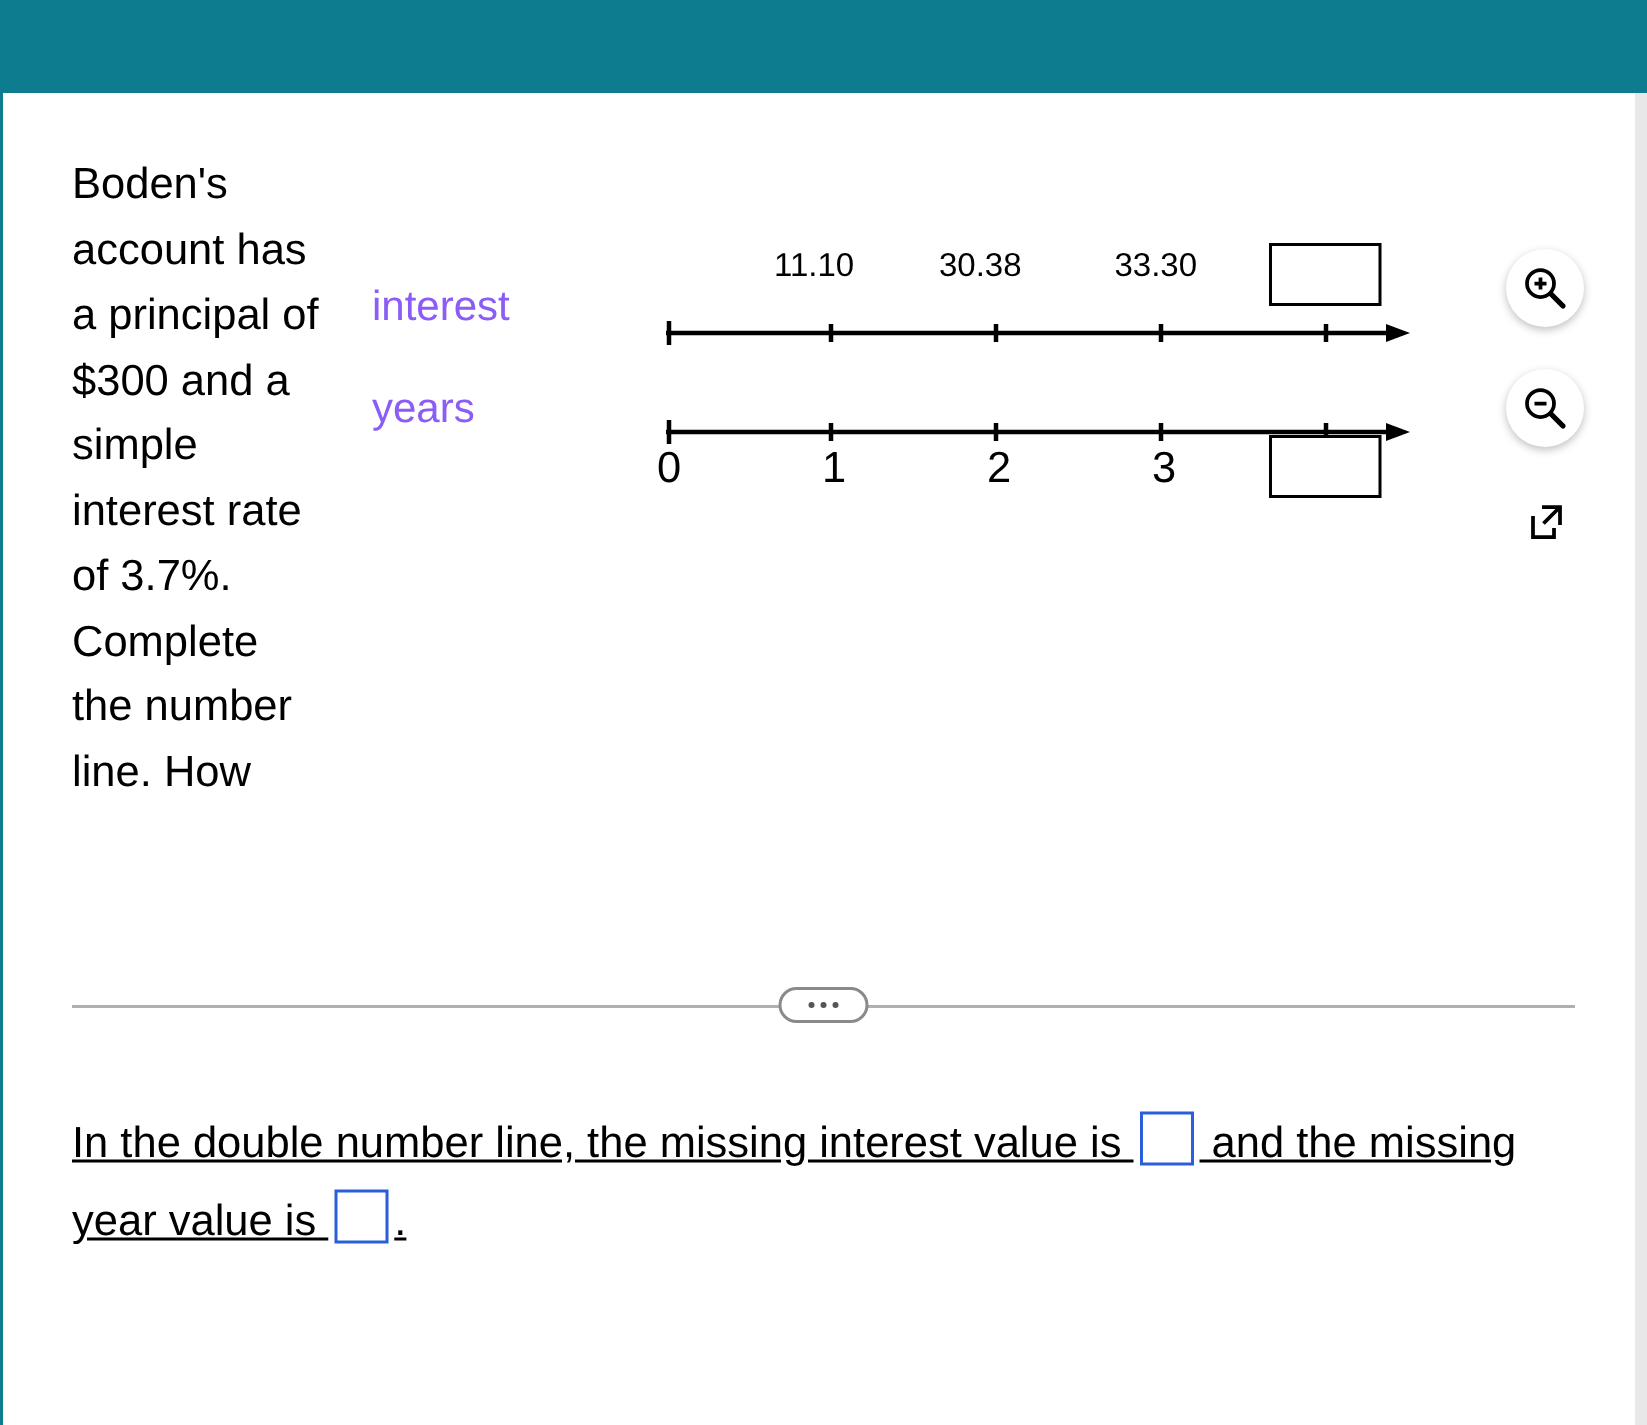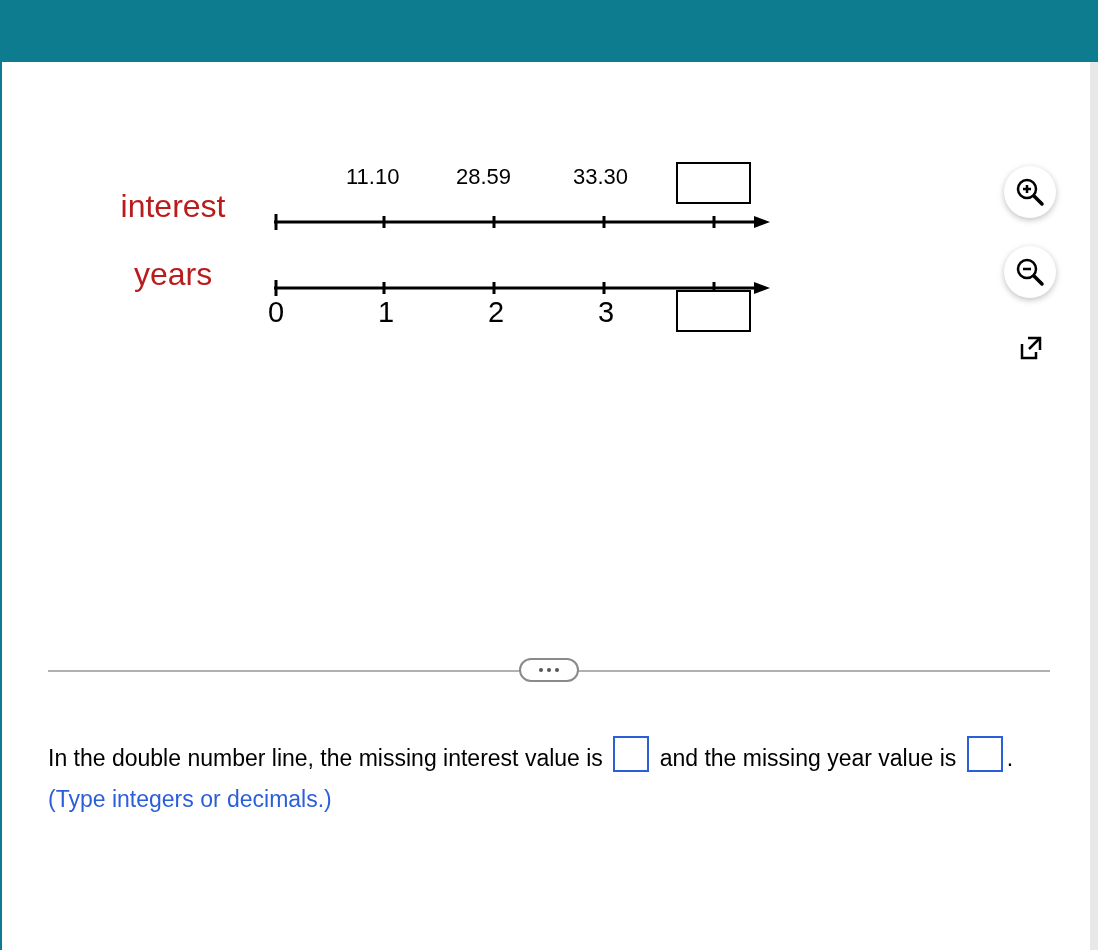--- a/index.html
+++ b/index.html
@@ -51,23 +51,23 @@
   }
   .num-line {
     position: absolute;
     left: 30px;
   }
   .nl-interest { top: 52px; }
   .nl-years { top: 170px; }
   .nl-label {
     position: absolute;
     left: 0;
-    text-align: center;
-    font-size: 32px;
-    color: #b91c1c;
+    text-align: left;
+    font-size: 28px;
+    color: #8b5cf6;
   }
   .nl-interest .nl-label { width: 190px; top: 34px; }
   .nl-years .nl-label { width: 190px; top: -16px; }
   .nl-svg {
     position: absolute;
     left: 196px;
     top: 60px;
   }
   .nl-years .nl-svg { top: 8px; }
   .nl-topvals {
@@ -141,23 +141,24 @@
     gap: 4px;
     cursor: pointer;
   }
   .divider-pill span {
     width: 4px; height: 4px;
     background: #555;
     border-radius: 50%;
   }
   .answer-area {
     padding: 50px 40px 0 46px;
-    font-size: 23px;
+    font-size: 29px;
     line-height: 1.8;
     color: #000;
+    text-decoration: underline;
   }
   .answer-input {
     display: inline-block;
     width: 36px;
     height: 36px;
     border: 2.5px solid #2b5fd9;
     vertical-align: -6px;
     margin: 0 4px;
   }
   .hint {
@@ -166,36 +167,37 @@
 </style>
 </head>
 <body>
 
 <div class="header-bar"></div>
 <div class="right-scroll-track"></div>
 
 <div class="content-wrap">
 
   <div class="main-flex">
+    <div class="q-text">Boden's account has a principal of $300 and a simple interest rate of 3.7%. Complete the number line. How</div>
 
     <div class="figure-area">
 
       <div class="num-line nl-interest">
         <div class="nl-label">interest</div>
         <svg class="nl-svg" width="500" height="20">
           <line x1="0" y1="8" x2="480" y2="8" stroke="#000" stroke-width="3"></line>
           <polygon points="480,2 496,8 480,14" fill="#000"></polygon>
           <line x1="2" y1="0" x2="2" y2="16" stroke="#000" stroke-width="3"></line>
           <line x1="110" y1="2" x2="110" y2="14" stroke="#000" stroke-width="3"></line>
           <line x1="220" y1="2" x2="220" y2="14" stroke="#000" stroke-width="3"></line>
           <line x1="330" y1="2" x2="330" y2="14" stroke="#000" stroke-width="3"></line>
           <line x1="440" y1="2" x2="440" y2="14" stroke="#000" stroke-width="3"></line>
         </svg>
         <div class="nl-topvals" style="left:268px">11.10</div>
-        <div class="nl-topvals" style="left:378px">28.59</div>
+        <div class="nl-topvals" style="left:378px">30.38</div>
         <div class="nl-topvals" style="left:495px">33.30</div>
         <div class="nl-input-box" style="left:598px; top:8px"></div>
       </div>
 
       <div class="num-line nl-years">
         <div class="nl-label">years</div>
         <svg class="nl-svg" width="500" height="20">
           <line x1="0" y1="8" x2="480" y2="8" stroke="#000" stroke-width="3"></line>
           <polygon points="480,2 496,8 480,14" fill="#000"></polygon>
           <line x1="2" y1="0" x2="2" y2="16" stroke="#000" stroke-width="3"></line>
@@ -244,16 +246,15 @@
     <div class="divider-pill">
       <span></span>
       <span></span>
       <span></span>
     </div>
   </div>
 
   <div class="answer-area">
     <span>In the double number line, the missing interest value is </span><span class="answer-input"></span><span> and the missing year value is </span><span class="answer-input"></span><span>.</span>
     <br>
-    <span class="hint">(Type integers or decimals.)</span>
   </div>
 
 </div>
 
 </body></html>

